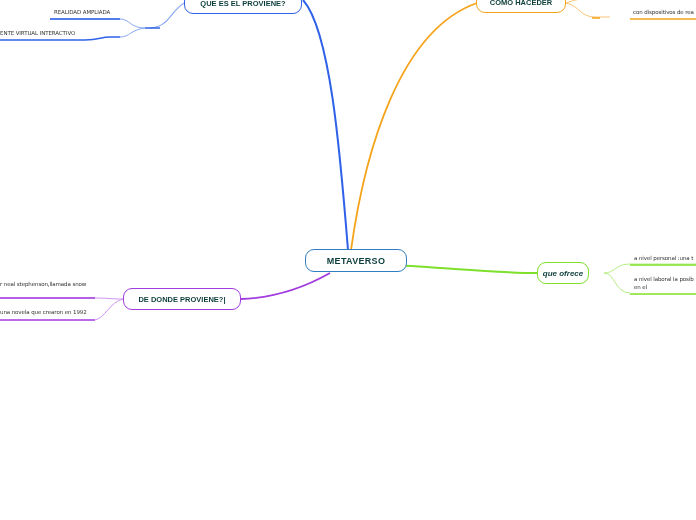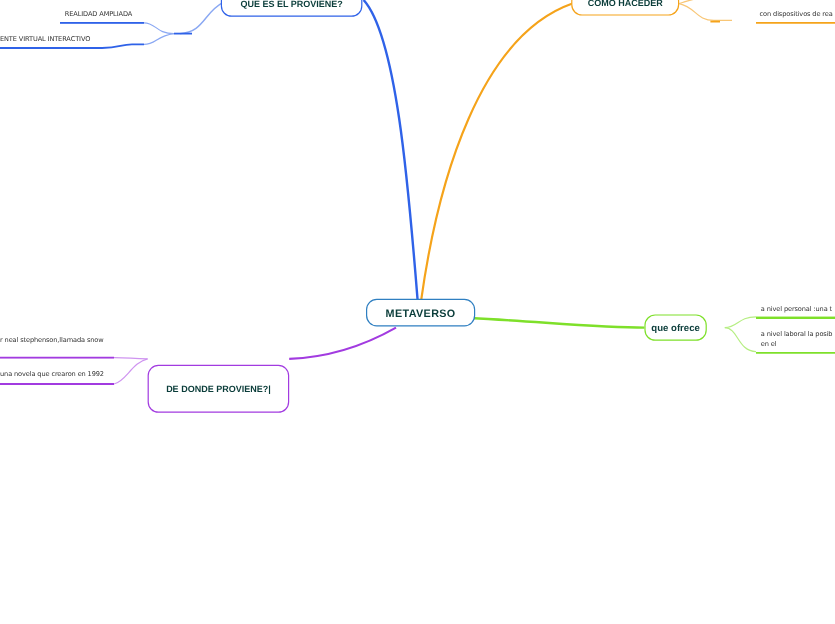--- a/index.html
+++ b/index.html
@@ -43,53 +43,53 @@
   <path d="M604 273 C 615 273, 615 293, 630 293" stroke="#b6ee83" stroke-width="1" fill="none"></path>
   <path d="M630 294 L 696 294" stroke="#7ee02a" stroke-width="1.5" fill="none"></path>
 
   <path d="M330 273 C 300 290, 270 298, 241 299" stroke="#a23be0" stroke-width="1.8" fill="none"></path>
   <path d="M123 299 C 110 299, 108 298, 95 298 L 0 298" stroke="#cf94f0" stroke-width="1" fill="none"></path>
   <path d="M0 298 L 95 298" stroke="#a23be0" stroke-width="1.5" fill="none"></path>
   <path d="M123 299 C 110 302, 105 318, 95 320" stroke="#cf94f0" stroke-width="1" fill="none"></path>
   <path d="M0 320 L 95 320" stroke="#a23be0" stroke-width="1.5" fill="none"></path>
 </svg>
 
-<div class="node" style="left:305px; top:249px; width:91px; height:23px; border-color:#2f7fc1; font-size:9px; letter-spacing:0.3px;">
+<div class="node" style="left:305px; top:249px; width:102px; height:23px; border-color:#2f7fc1; font-size:9px; letter-spacing:0.3px;">
   <span>METAVERSO</span>
 </div>
 
 <div class="node" style="left:184px; top:-8px; width:118px; height:22px; border-color:#2f62e8; font-size:7.5px;">
   <span>QUE ES EL PROVIENE?</span>
 </div>
 <div class="leaf" style="left:54px; top:8px;">
   <span>REALIDAD AMPLIADA</span>
 </div>
 <div class="leaf" style="left:0px; top:29px;">
   <span>ENTE VIRTUAL INTERACTIVO</span>
 </div>
 
 <div class="node" style="left:476px; top:-8px; width:90px; height:21px; border-color:#f5a31a; font-size:7.5px;">
   <span>COMO HACEDER</span>
 </div>
 <div class="leaf" style="left:633px; top:8px;">
   <span>con dispositivos de rea</span>
 </div>
 
-<div class="node" style="left:537px; top:262px; width:52px; height:22px; border-color:#7ee02a; font-size:8px;">
+<div class="node" style="left:537px; top:262px; width:52px; height:22px; border-color:#7ee02a; font-size:8px;font-style:italic;">
   <span>que ofrece</span>
 </div>
 <div class="leaf" style="left:634px; top:254px;">
   <span>a nivel personal :una t</span>
 </div>
 <div class="leaf" style="left:634px; top:275px;">
   <div>a nivel laboral la posib</div>
   <div>en el</div>
 </div>
 
-<div class="node" style="left:123px; top:304px; width:118px; height:40px; border-color:#a23be0; font-size:7.5px;">
+<div class="node" style="left:123px; top:288px; width:118px; height:22px; border-color:#a23be0; font-size:7.5px;">
   <span>DE DONDE PROVIENE?|</span>
 </div>
 <div class="leaf" style="left:0px; top:280px;">
   <span>r neal stephenson,llamada snow</span>
 </div>
 <div class="leaf" style="left:0px; top:308px;">
   <span>una novela que crearon en 1992</span>
 </div>
 
 </body></html>

